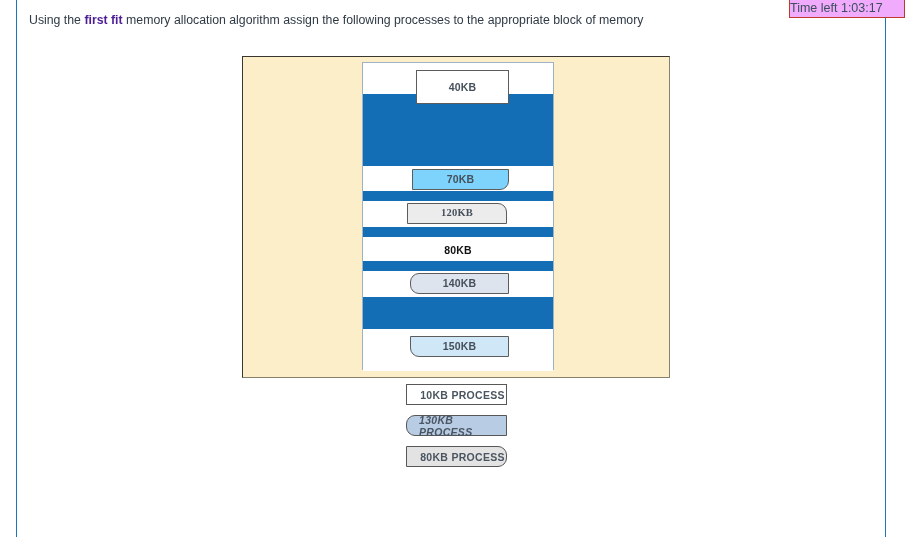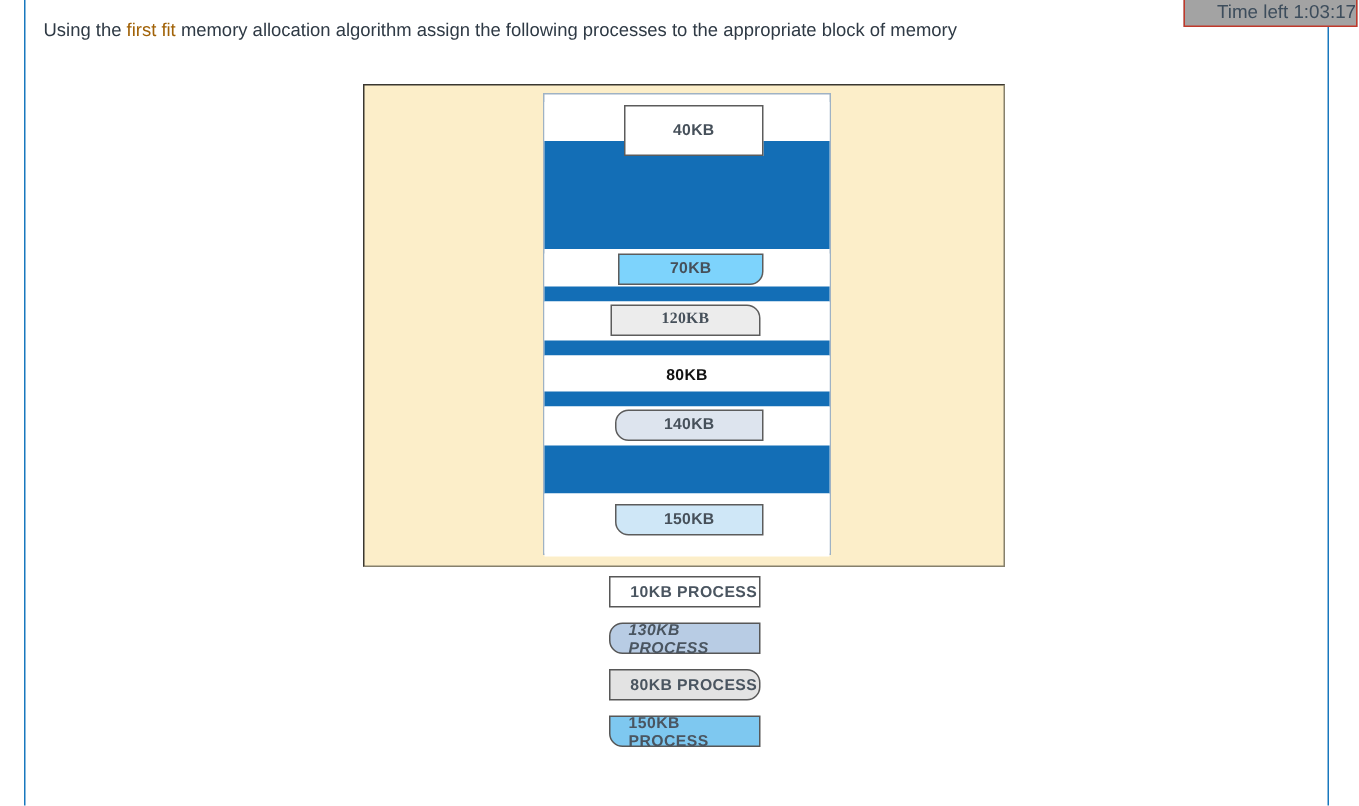--- a/index.html
+++ b/index.html
@@ -30,41 +30,41 @@
 
   
   .timer-badge {
     position: absolute;
     top: -1px;
     left: 789px;
     width: 116px;
     height: 19px;
     box-sizing: border-box;
     border: 1px solid #c0392b;
-    background: #a3a3a3;
+    background: #f0abfc;
     color: #3d4d5c;
     font-size: 12.5px;
     line-height: 17px;
-    text-align: right;
+    text-align: left;
     white-space: nowrap;
     z-index: 5;
   }
 
   
   .prompt {
     position: absolute;
     left: 29px;
     top: 12px;
     width: 760px;
     font-size: 12.3px;
     line-height: 16px;
     color: #2f3a45;
     white-space: nowrap;
   }
-  .prompt b { font-weight: normal; color: #a16207; }
+  .prompt b { font-weight: bold; color: #4c1d95; }
 
   
   .memory-canvas {
     position: absolute;
     left: 242px;
     top: 56px;
     width: 428px;
     height: 322px;
     background: #fceec9;
     border: 1px solid #3a3730;
@@ -193,14 +193,13 @@
       <div class="mem-band" style="top: 234px; height: 32px; background: rgb(19, 110, 182);"></div>
       <div class="mem-slot" style="top: 266px; height: 42px;"></div>
       <div class="slot-box round-bl" style="left: 47px; width: 99px; top: 273px; height: 21px; background: rgb(207, 231, 247); text-align: center;">150KB</div>
     </div>
 </div>
 
 <div class="process-list" id="process-list">
     <div class="process-tile sq" style="background: rgb(255, 255, 255);">10KB PROCESS</div>
     <div class="process-tile round-l" style="background: rgb(184, 204, 228);">130KB PROCESS</div>
     <div class="process-tile round-r" style="background: rgb(227, 227, 227);">80KB PROCESS</div>
-    <div class="process-tile round-bl" style="background: rgb(126, 200, 240);">150KB PROCESS</div>
   </div>
 
 </body></html>

